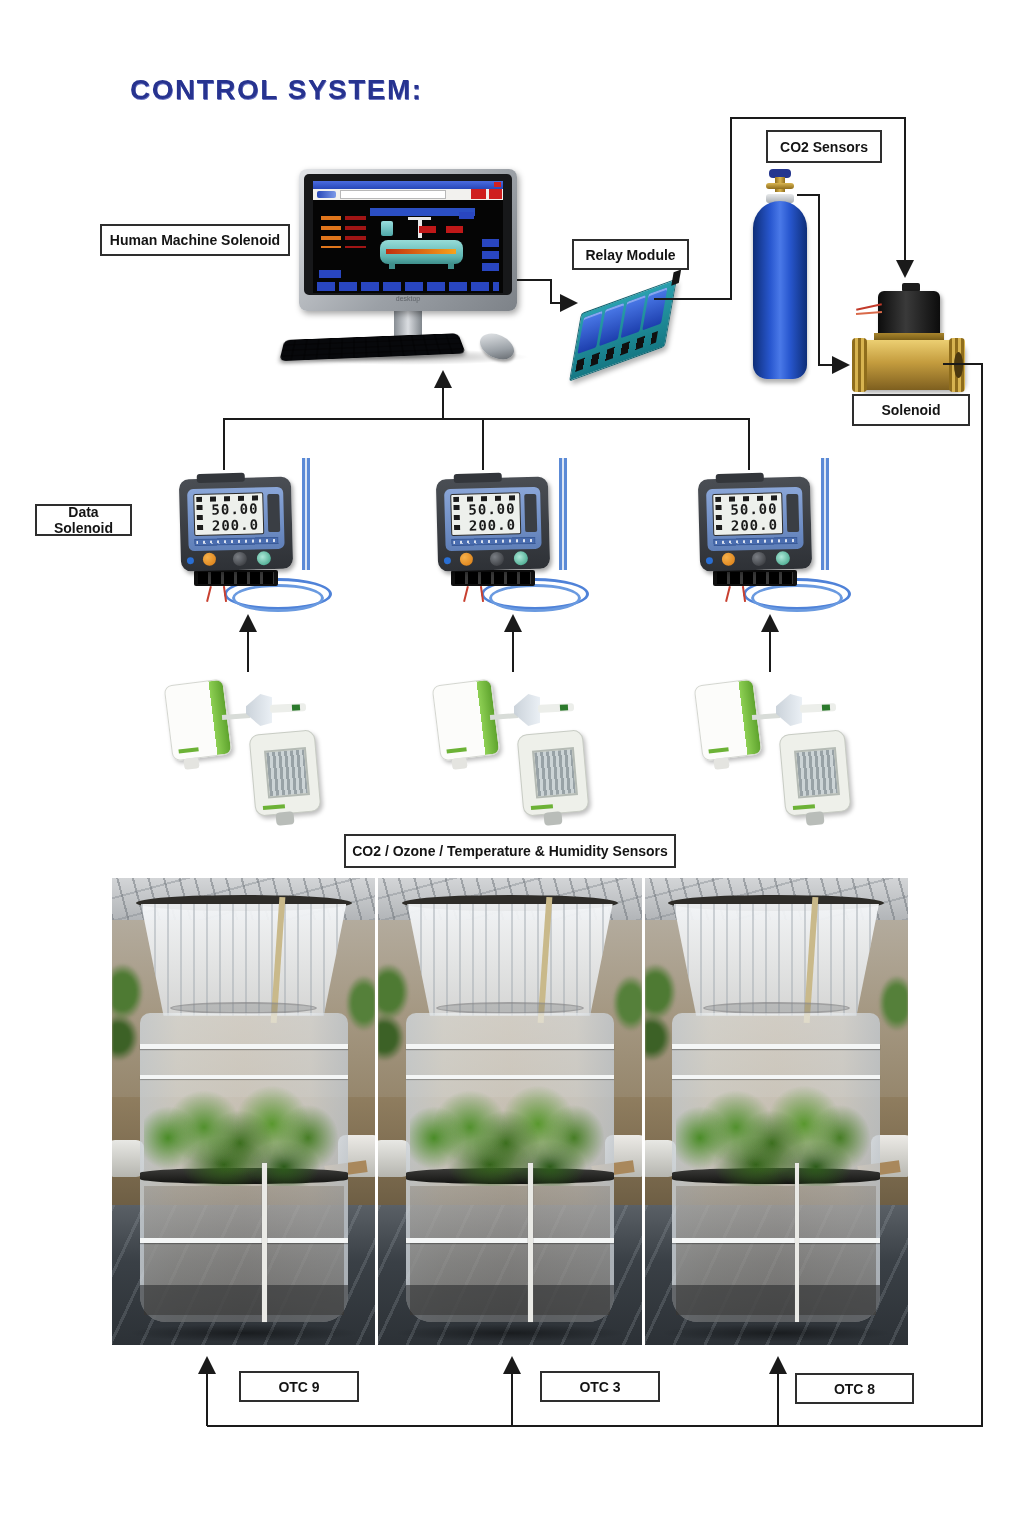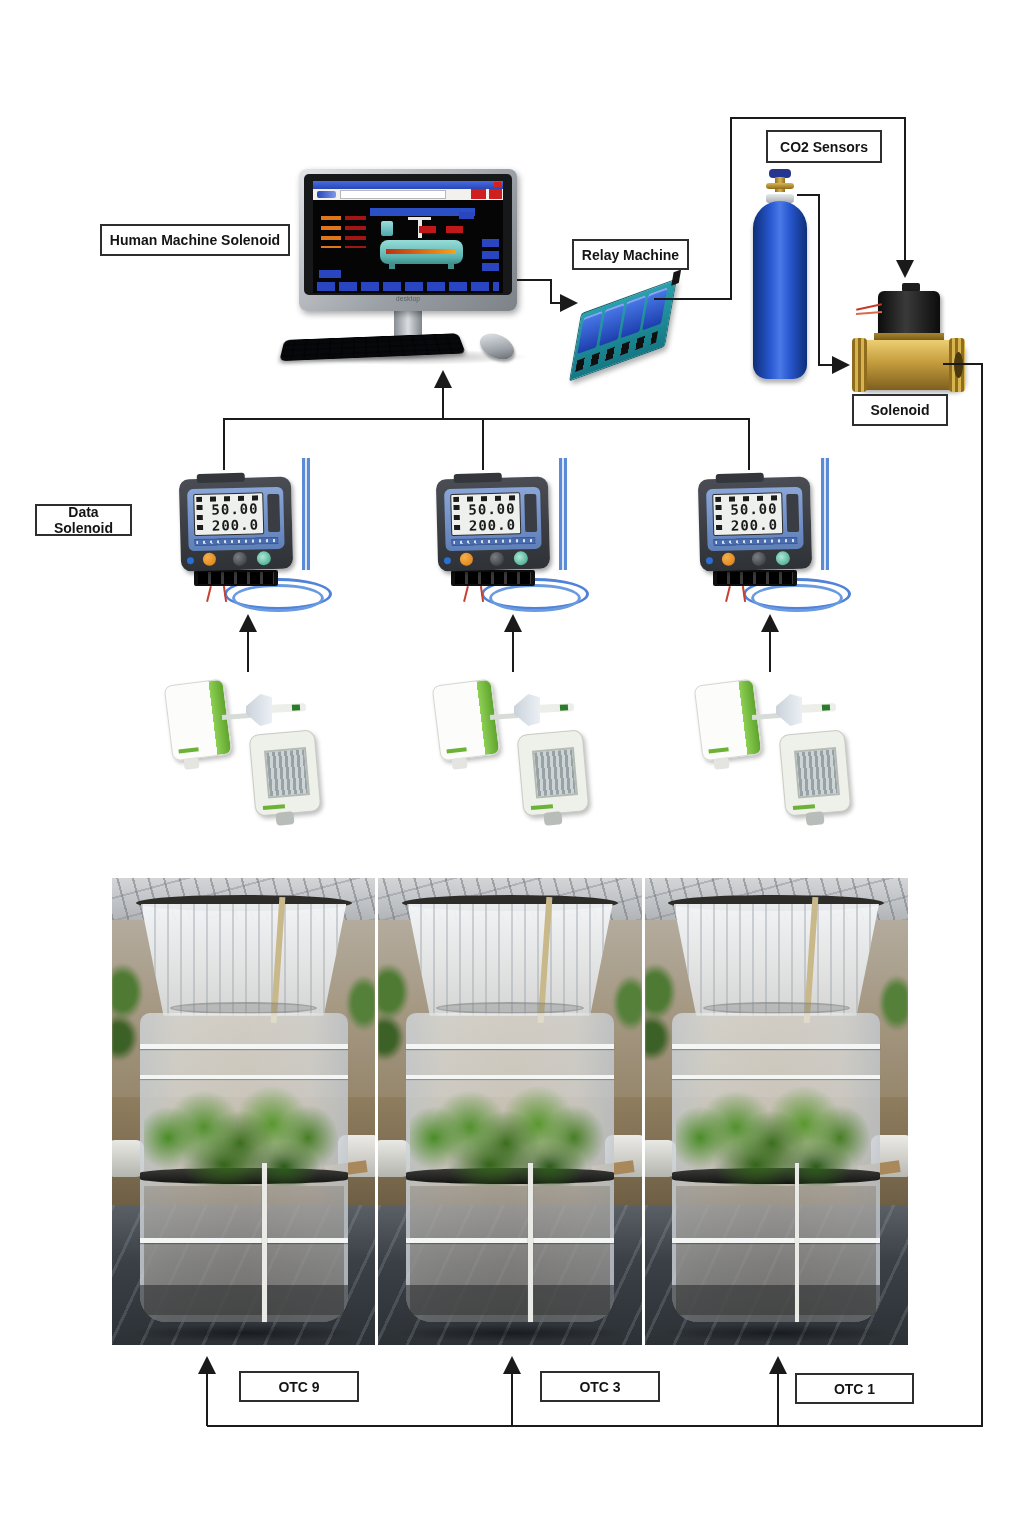--- a/index.html
+++ b/index.html
@@ -198,20 +198,21 @@
     radial-gradient(ellipse 30% 36% at 40% 80%,#35601e,transparent 72%),
     radial-gradient(ellipse 26% 34% at 70% 82%,#2f5a1e,transparent 70%);}
   .ch-stick{left:57%;top:61%;width:1.8%;height:34%;background:#eaeae6;box-shadow:0 0 1px #777;}
   .ch-shadow{left:6%;right:6%;bottom:0.6%;height:4%;background:radial-gradient(ellipse,rgba(0,0,0,.45),transparent 70%);}
 </style>
 </head>
 <body>
 
 <div id="canvas">
 
+  <div class="page-title">CONTROL SYSTEM:</div>
 
   <svg class="wires" width="1024" height="1536" viewBox="0 0 1024 1536">
     <defs>
       <marker id="ah" markerWidth="9" markerHeight="9" refX="7" refY="4.5" orient="auto">
         <path d="M0,0 L9,4.5 L0,9 z" fill="#1a1a1a"></path>
       </marker>
     </defs>
     <g stroke="#1a1a1a" stroke-width="2" fill="none">
       <path d="M517,280 H551 V303 H574" marker-end="url(#ah)"></path>
       <path d="M654,299 H731 V118 H905 V274" marker-end="url(#ah)"></path>
@@ -226,39 +227,42 @@
       <path d="M248,672 V618" marker-end="url(#ah)"></path>
       <path d="M513,672 V618" marker-end="url(#ah)"></path>
       <path d="M770,672 V618" marker-end="url(#ah)"></path>
     </g>
   </svg>
 
   <div class="label-box" style="left:100px;top:224px;width:190px;height:32px;">
       <span>Human Machine Solenoid</span>
     </div>
   <div class="label-box" style="left:572px;top:239px;width:117px;height:31px;">
-      <span>Relay Machine</span>
+      <span>Relay Module</span>
     </div>
   <div class="label-box" style="left:766px;top:130px;width:116px;height:33px;">
       <span>CO2 Sensors</span>
     </div>
-  <div class="label-box" style="left:852px;top:394px;width:96px;height:32px;">
+  <div class="label-box" style="left:852px;top:394px;width:118px;height:32px;">
       <span>Solenoid</span>
     </div>
   <div class="label-box" style="left:35px;top:504px;width:97px;height:32px;">
       <span>Data Solenoid</span>
     </div>
+  <div class="label-box" style="left:344px;top:834px;width:332px;height:34px;">
+      <span>CO2 / Ozone / Temperature &amp; Humidity Sensors</span>
+    </div>
   <div class="label-box" style="left:239px;top:1371px;width:120px;height:31px;">
       <span>OTC 9</span>
     </div>
   <div class="label-box" style="left:540px;top:1371px;width:120px;height:31px;">
       <span>OTC 3</span>
     </div>
   <div class="label-box" style="left:795px;top:1373px;width:119px;height:31px;">
-      <span>OTC 1</span>
+      <span>OTC 8</span>
     </div>
 
   <div class="desk-shadow"></div>
   <div class="monitor-frame">
     <div class="monitor-bezel"></div>
     <div class="scr">
       <div class="scr-titlebar"></div>
       <div class="scr-close"></div>
       <div class="scr-menubar"></div>
       <div class="scr-logo"></div>

